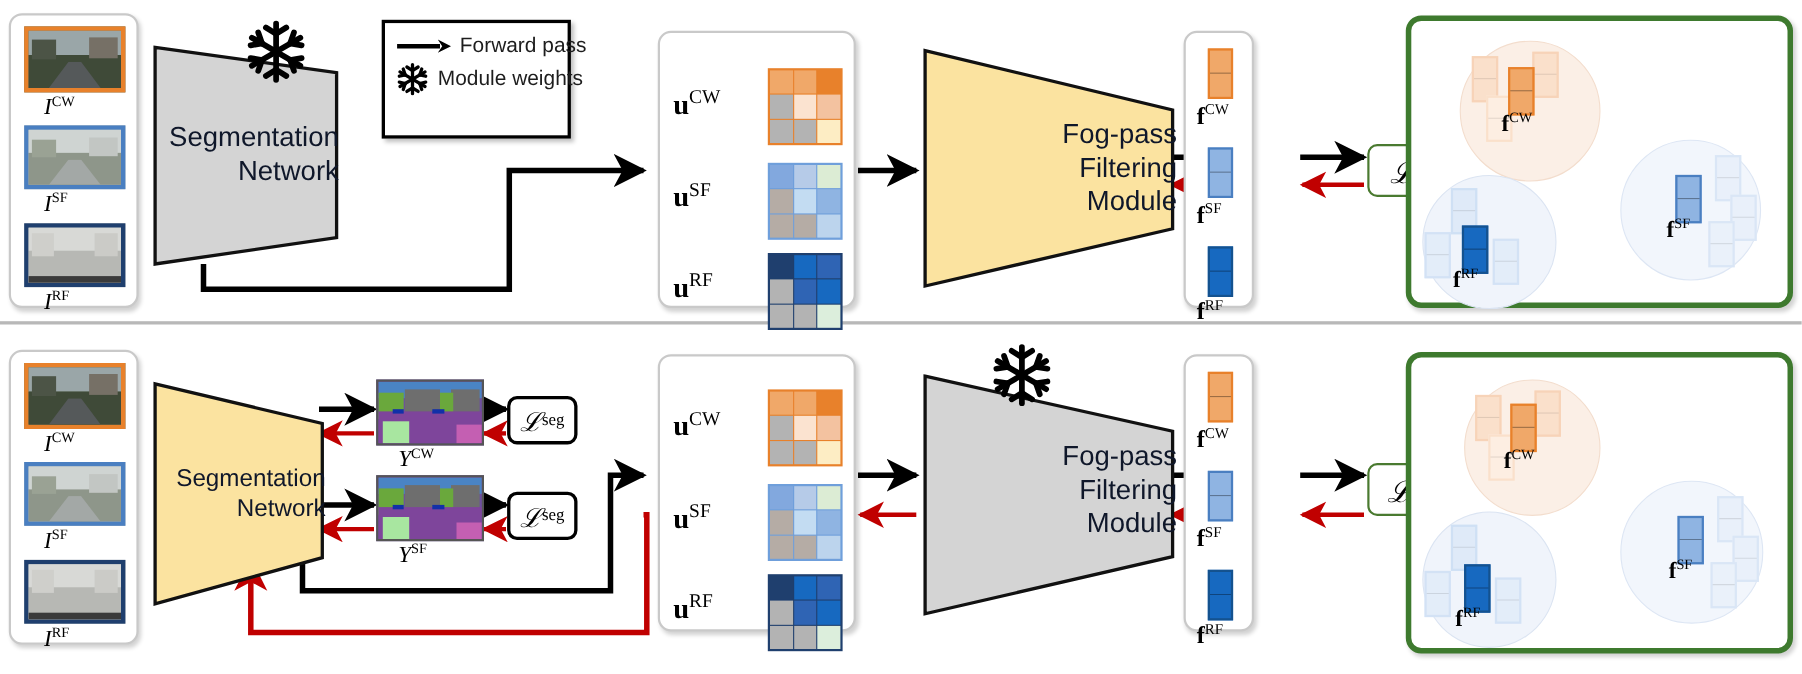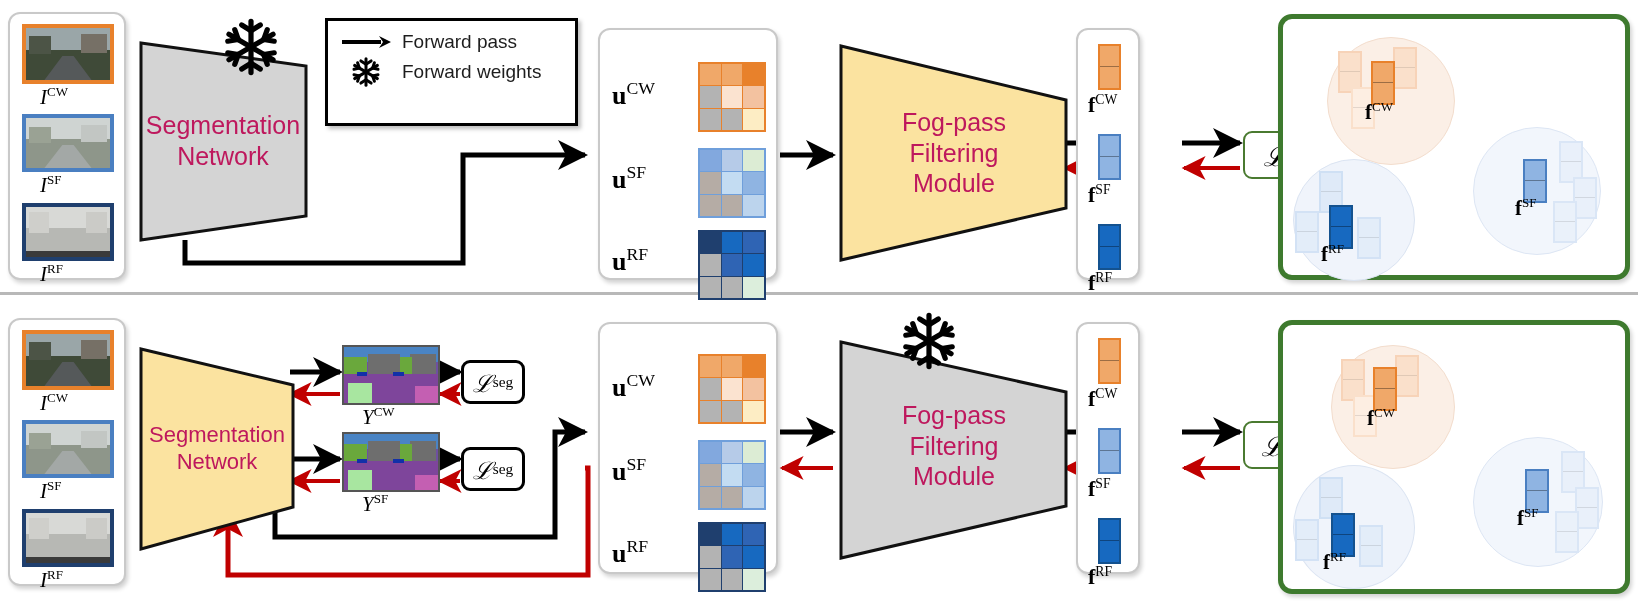--- a/index.html
+++ b/index.html
@@ -19,21 +19,21 @@
   .thumb{position:absolute;box-sizing:border-box;border:4px solid #000;}
   .thumb .sky{position:absolute;left:0;top:0;right:0;height:42%;}
   .thumb .ground{position:absolute;left:0;bottom:0;right:0;height:58%;}
   .thumb-label{position:absolute;font-family:"Liberation Serif",serif;font-style:italic;color:#000;white-space:nowrap;}
   .sup{font-style:normal;font-size:.62em;vertical-align:super;font-family:"Liberation Serif",serif;}
 
   
   .trap{position:absolute;}
   .trap svg{position:absolute;left:0;top:0;overflow:visible;}
   .trap .txt{position:absolute;left:0;top:0;width:100%;height:100%;display:flex;flex-direction:column;
-             align-items:center;justify-content:center;font-size:25px;color:#be185d;line-height:1.22;
+             align-items:flex-end;justify-content:center;font-size:25px;color:#0f172a;line-height:1.22;
              text-align:center;pointer-events:none;}
 
   
   .legend{position:absolute;box-sizing:border-box;border:3px solid #000;background:#fff;
           box-shadow:3px 3px 4px rgba(0,0,0,.25);padding:6px 14px 6px 10px;}
   .legend-row{display:flex;align-items:center;height:30px;}
   .legend-gl{width:56px;display:flex;align-items:center;justify-content:center;}
   .legend-tx{font-size:19px;color:#1d1d1d;margin-left:8px;white-space:nowrap;}
 
   
@@ -210,21 +210,21 @@
         <line x1="72" y1="63" x2="90" y2="60"></line>
           <line x1="72" y1="63" x2="78" y2="80"></line>
         <line x1="28" y1="63" x2="10" y2="60"></line>
           <line x1="28" y1="63" x2="22" y2="80"></line>
         <line x1="72" y1="37" x2="90" y2="40"></line>
           <line x1="72" y1="37" x2="78" y2="20"></line>
       </g>
     </svg>
   </div>
 
-  <div class="legend" style="left:325px;top:18px;width:253px;height:108px;">
+  <div class="legend" style="left:347px;top:18px;width:172px;height:108px;">
     <div class="legend-row">
       <span class="legend-gl">
         <svg width="50" height="14" viewBox="0 0 50 14">
             <line x1="1" y1="7" x2="40" y2="7" stroke="#000" stroke-width="4"></line>
             <path d="M38,1 L50,7 L38,13 L42,7 z" fill="#000"></path>
           </svg>
       </span>
       <span class="legend-tx">Forward pass</span>
     </div>
     <div class="legend-row">
@@ -242,21 +242,21 @@
               <line x1="28" y1="37" x2="22" y2="19"></line>
             <line x1="72" y1="63" x2="90" y2="59"></line>
               <line x1="72" y1="63" x2="78" y2="81"></line>
             <line x1="28" y1="63" x2="10" y2="59"></line>
               <line x1="28" y1="63" x2="22" y2="81"></line>
             <line x1="72" y1="37" x2="90" y2="41"></line>
               <line x1="72" y1="37" x2="78" y2="19"></line>
           </g>
         </svg>
       </span>
-      <span class="legend-tx">Forward weights</span>
+      <span class="legend-tx">Module weights</span>
     </div>
   </div>
 
   <div class="panel" style="left:598px;top:28px;width:180px;height:252px;">
     <div class="mathlabel" style="left:12px;top:48px;font-size:26px;">
       <span class="bf">u</span><span class="sup" style="font-size:.68em;">CW</span>
     </div>
     <div class="matgrid" style="left:98px;top:32px;width:68px;height:70px;background:#e8812b;">
       <i style="background:#f0a869"></i>
         <i style="background:#f0a869"></i>

